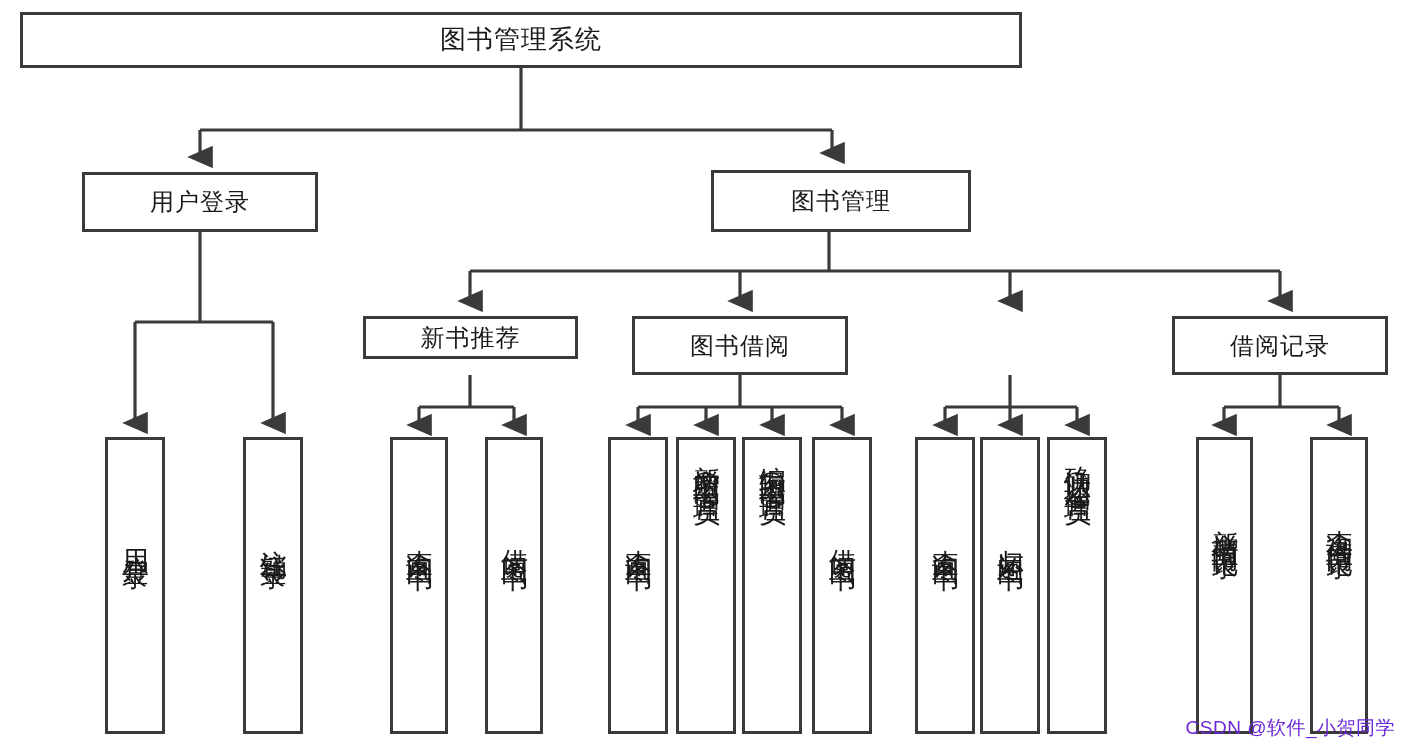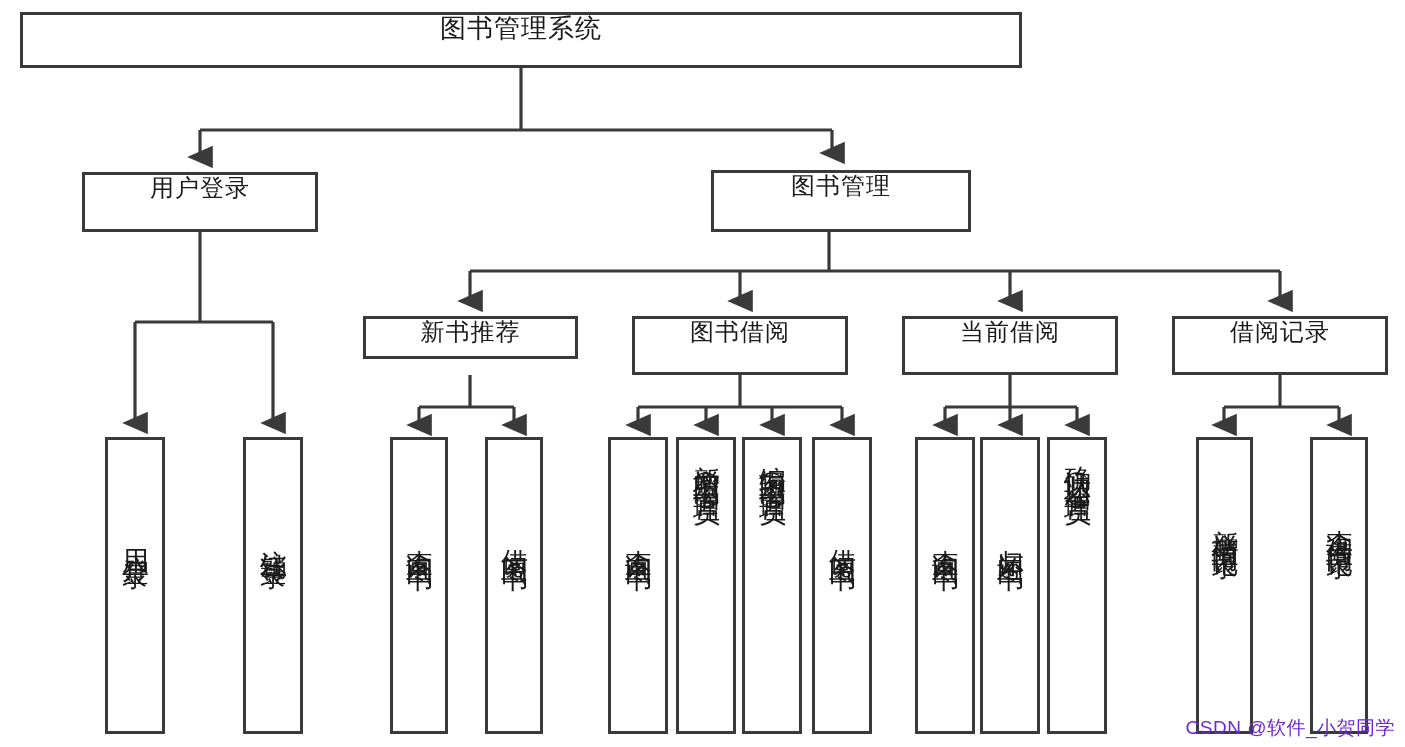--- a/index.html
+++ b/index.html
@@ -24,20 +24,21 @@
     width: 1405px;
     height: 747px;
     display: block;
   }
   .node-box {
     position: absolute;
     box-sizing: border-box;
     background: #ffffff;
     border: 3px solid #3a3a3a;
     display: flex;
+    align-items: center;
     justify-content: center;
     overflow: hidden;
   }
   .node-label {
     color: #1a1a1a;
     letter-spacing: 1px;
     white-space: nowrap;
     line-height: 1.05;
   }
   .lvl-root .node-label { font-size: 26px; }
@@ -133,23 +134,20 @@
   <div class="node-box lvl-2" style="left:711px; top:170px; width:260px; height:62px;">
     <span class="node-label">图书管理</span>
   </div>
 
   <div class="node-box lvl-3" style="left:363px; top:316px; width:215px; height:43px;">
     <span class="node-label">新书推荐</span>
   </div>
   <div class="node-box lvl-3" style="left:632px; top:316px; width:216px; height:59px;">
     <span class="node-label">图书借阅</span>
   </div>
-  <div class="node-box lvl-3" style="left:902px; top:316px; width:216px; height:59px;">
-    <span class="node-label">当前借阅</span>
-  </div>
   <div class="node-box lvl-3" style="left:1172px; top:316px; width:216px; height:59px;">
     <span class="node-label">借阅记录</span>
   </div>
 
   <div class="node-box leaf pad-big" style="left:105px; top:437px; width:60px; height:297px;">
     <span class="node-label">用户登录</span>
   </div>
   <div class="node-box leaf pad-big" style="left:243px; top:437px; width:60px; height:297px;">
     <span class="node-label">注销登录</span>
   </div>

